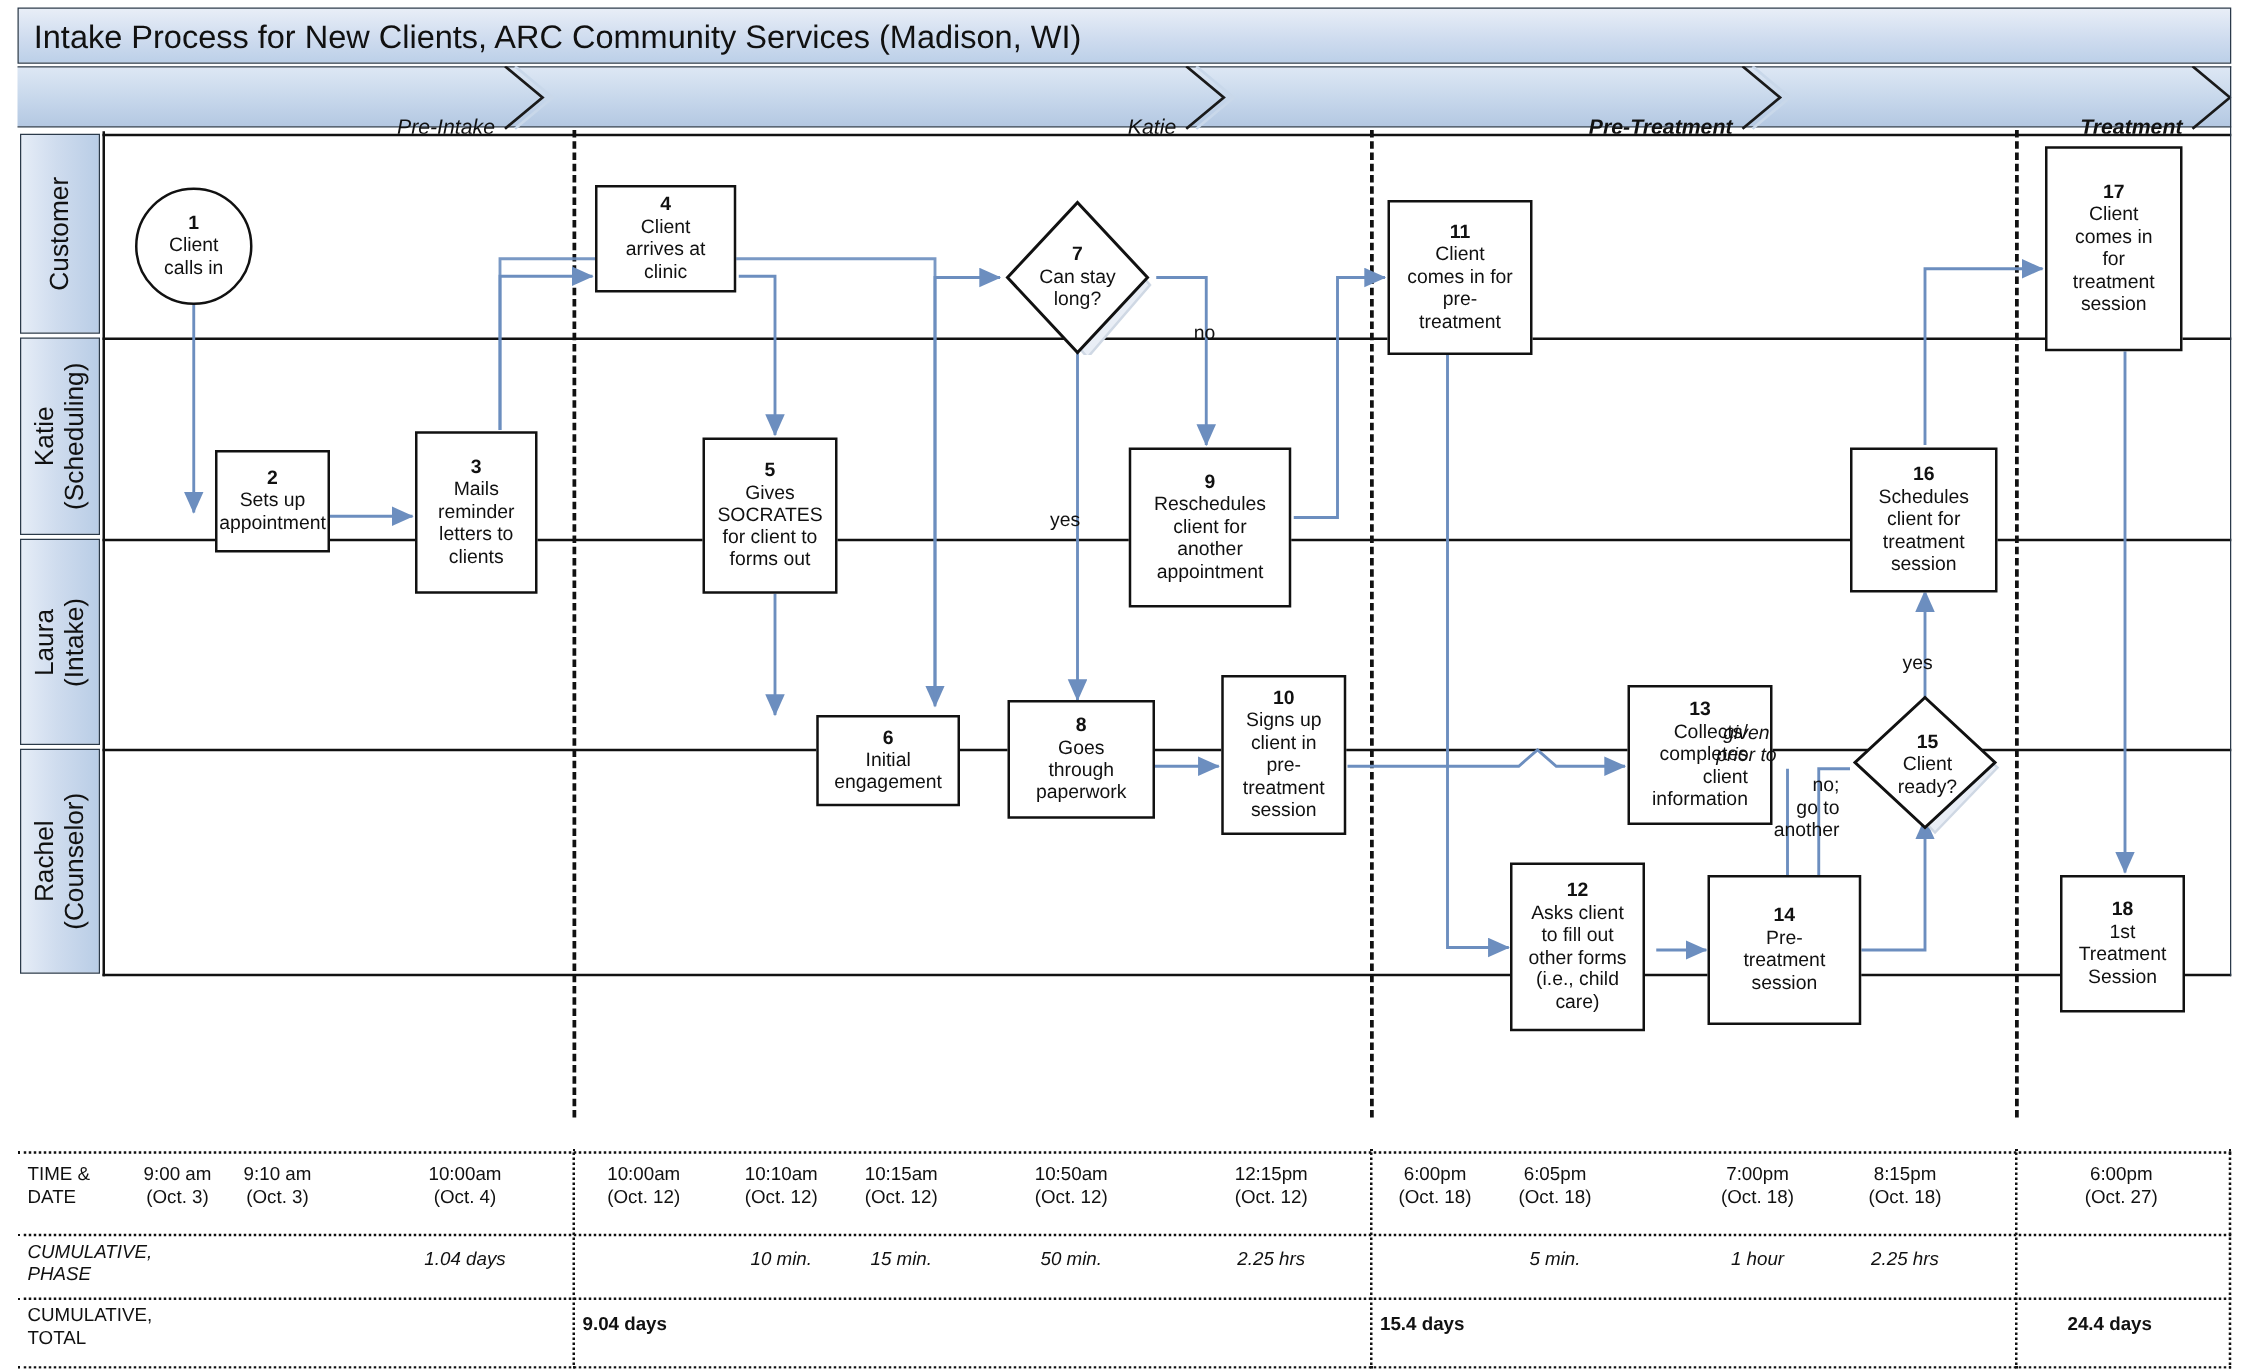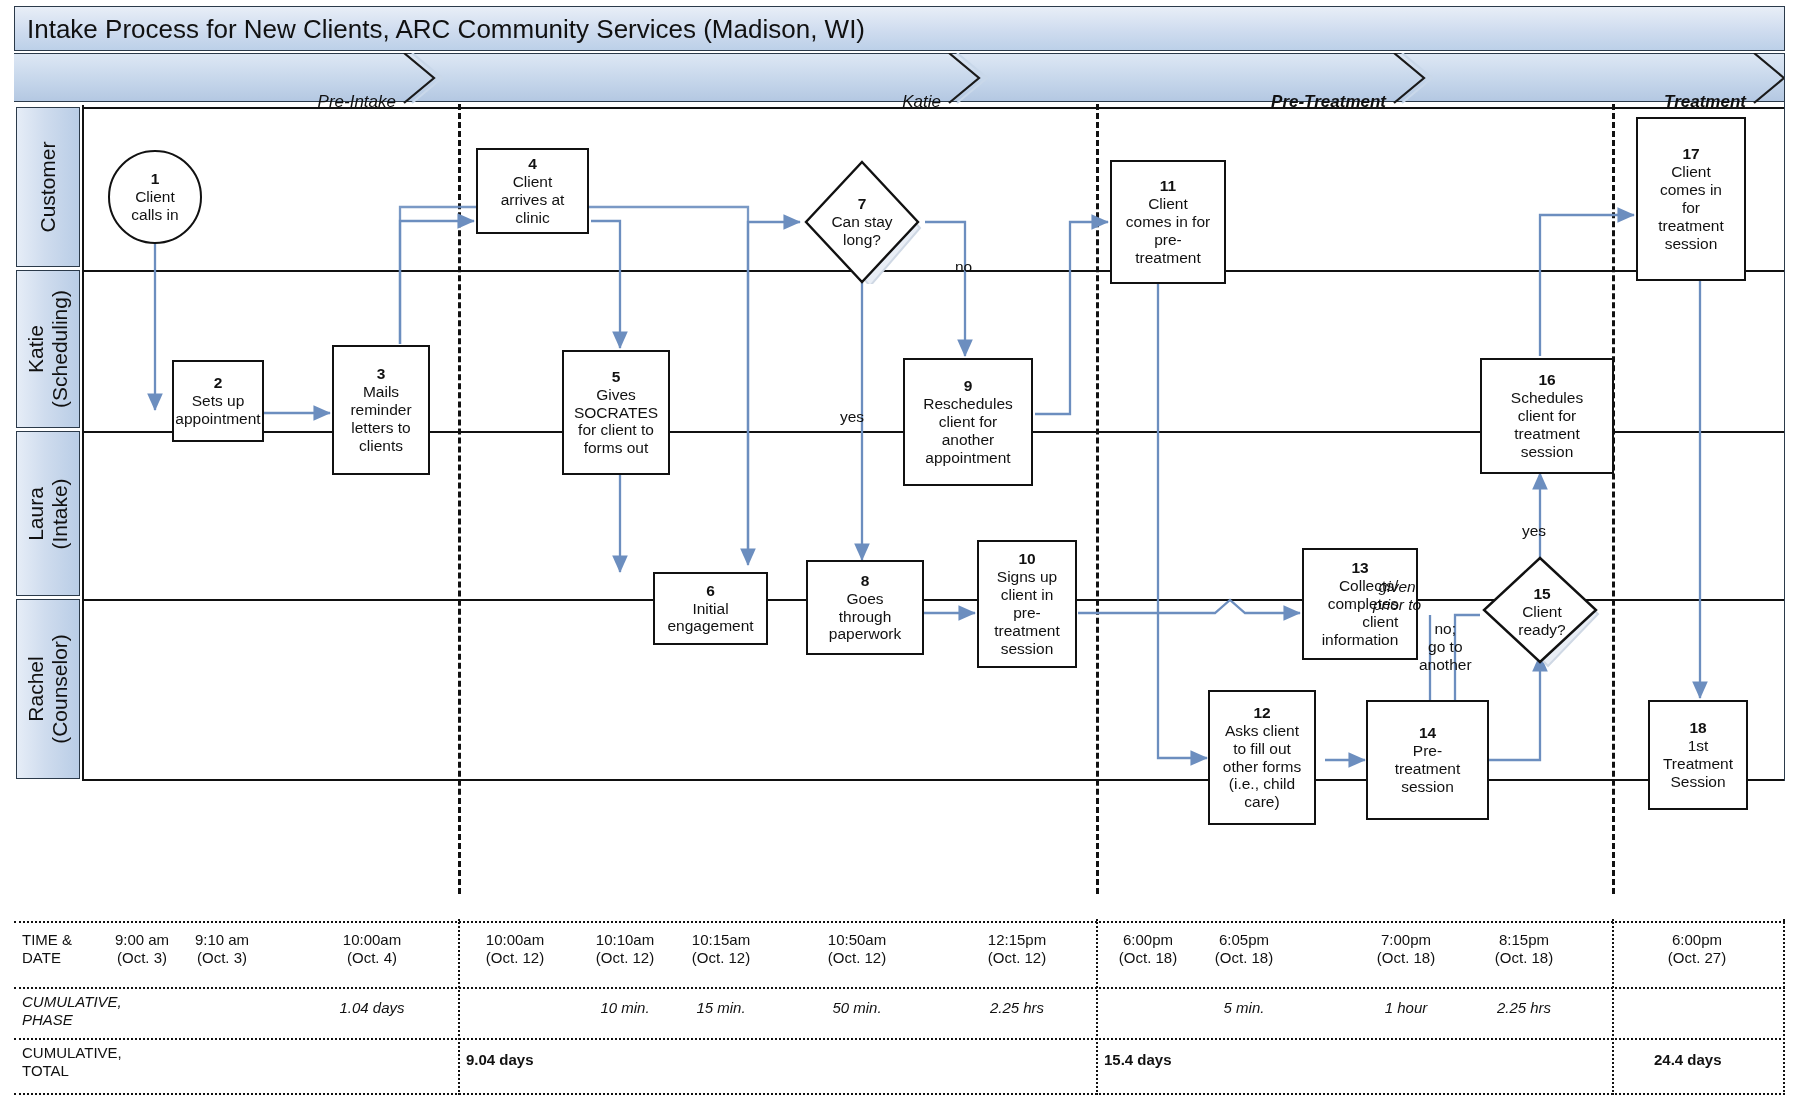--- a/index.html
+++ b/index.html
@@ -242,21 +242,21 @@
   </div>
 
   <div class="node" style="left:903px;top:358px;width:130px;height:128px;">
     <span class="num">9</span>
     <span class="txt" style="white-space: pre-line;">Reschedules
 client for
 another
 appointment</span>
   </div>
 
-  <div class="node" style="left:1480px;top:358px;width:134px;height:116px;">
+  <div class="node" style="left:1480px;top:358px;width:118px;height:116px;">
     <span class="num">16</span>
     <span class="txt" style="white-space: pre-line;">Schedules
 client for
 treatment
 session</span>
   </div>
 
   <div class="node" style="left:653px;top:572px;width:115px;height:73px;">
     <span class="num">6</span>
     <span class="txt" style="white-space: pre-line;">Initial
@@ -320,21 +320,21 @@
     <span class="txt" style="white-space: pre-line;">1st
 Treatment
 Session</span>
   </div>
 
   <div class="elabel" style="left:955px;top:258px;">no</div>
   <div class="elabel" style="left:840px;top:408px;">yes</div>
   <div class="elabel ital" style="left: 1373px; top: 578px; white-space: pre-line;">given
 prior to</div>
   <div class="elabel" style="left:1522px;top:522px;">yes</div>
-  <div class="elabel" style="left: 1419px; top: 620px; text-align: center; white-space: pre-line;">no;
+  <div class="elabel" style="left: 1419px; top: 620px; text-align: right; white-space: pre-line;">no;
 go to
 another</div>
 
   <div id="tbl" style="top: 925px;">
 
     <div class="hdash" style="top:-4px;"></div>
     <div class="hdash" style="top:62px;"></div>
     <div class="hdash" style="top:113px;"></div>
     <div class="hdash" style="top:168px;"></div>
 

